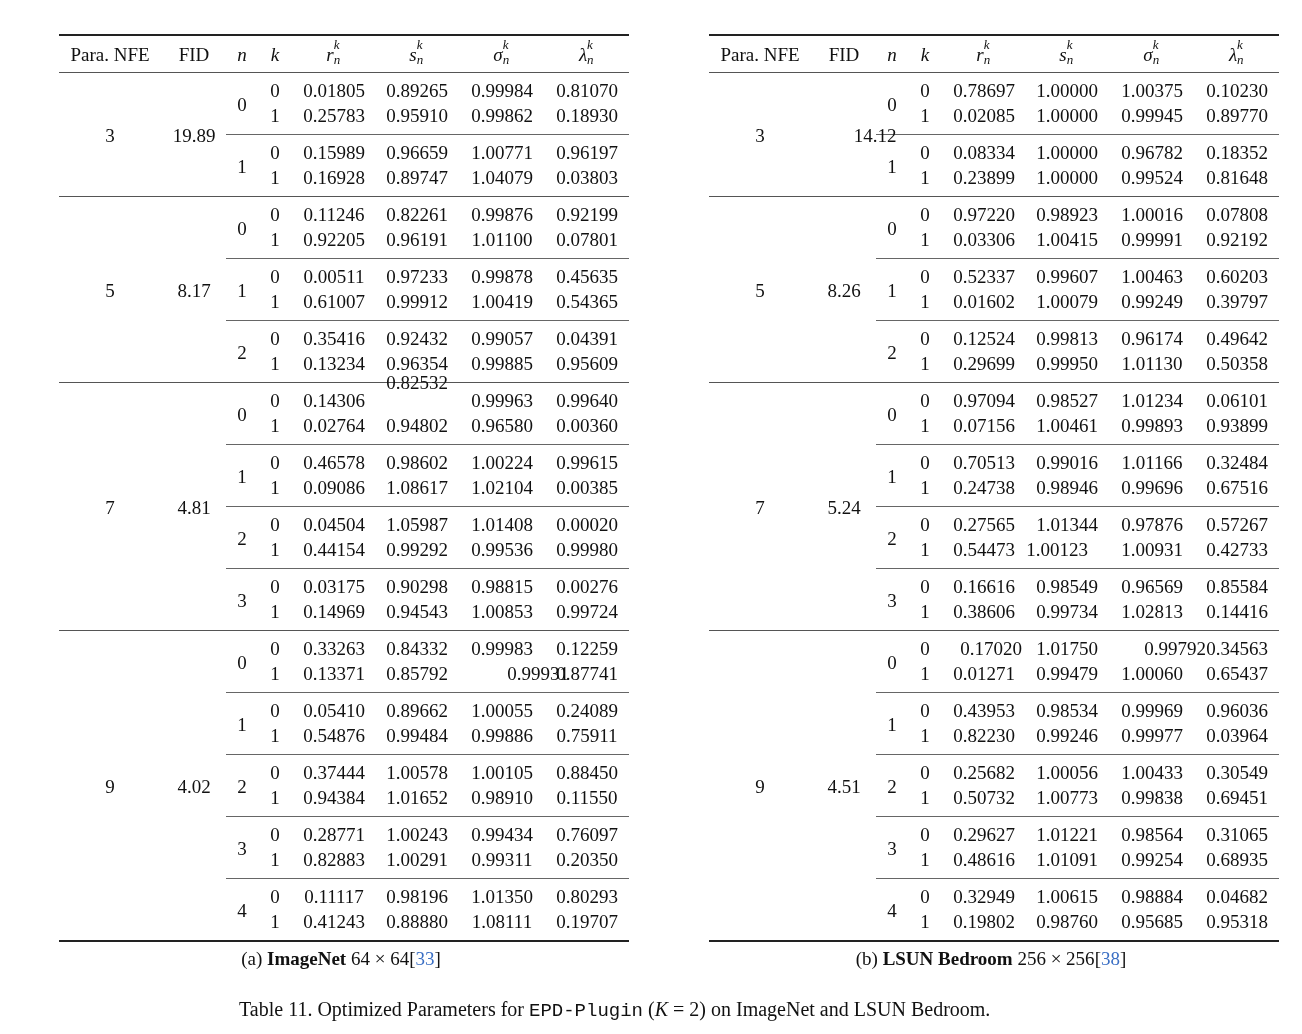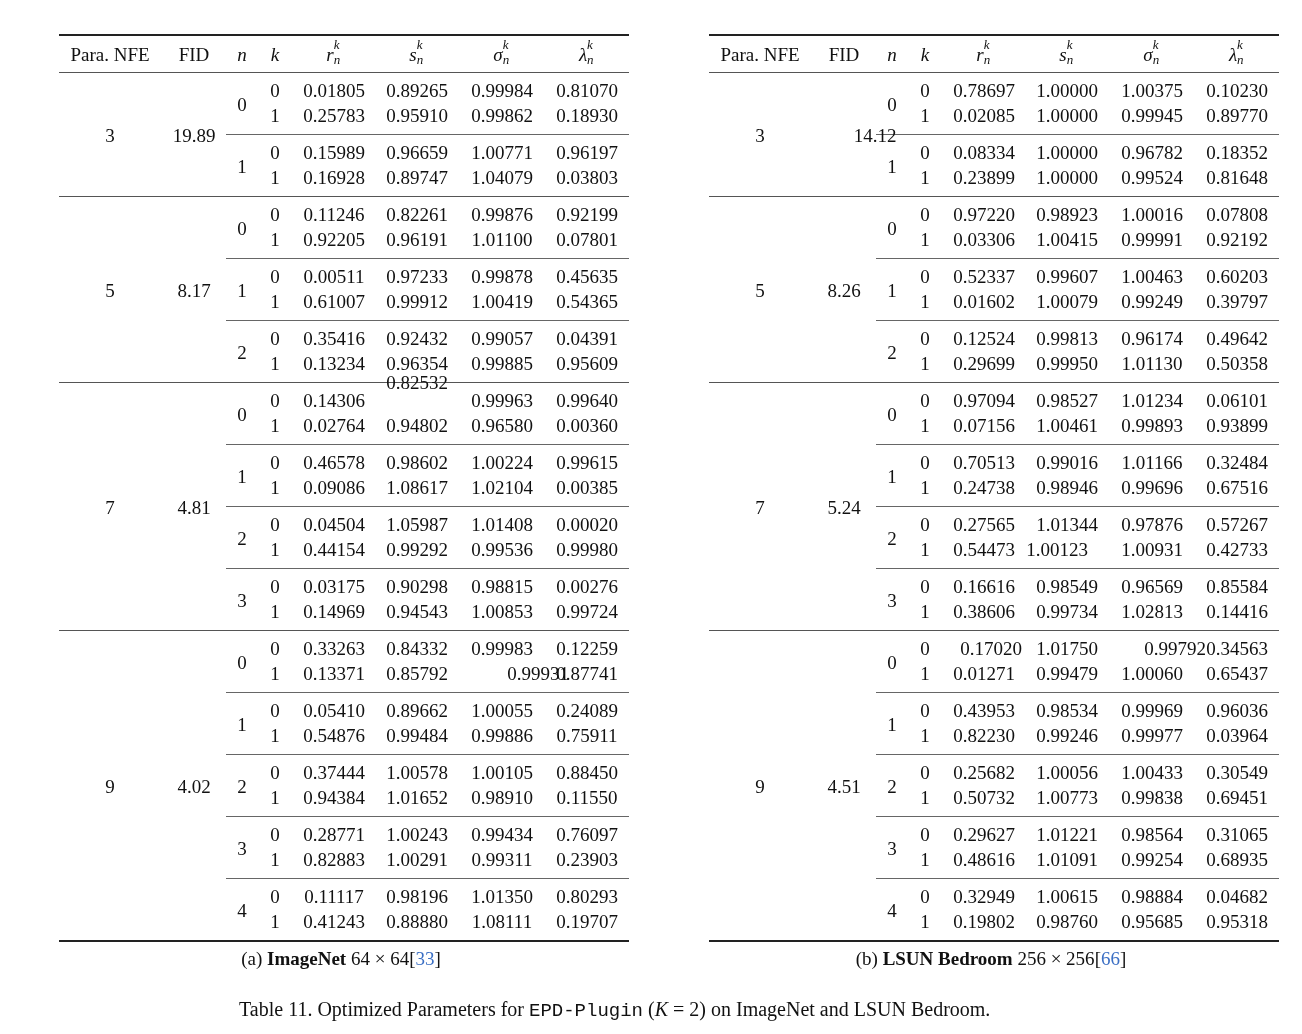--- a/index.html
+++ b/index.html
@@ -208,21 +208,21 @@
     <div class="rule cmid" style="top: 815.8px;"></div>
     <div class="cell" style="left: 216px; top: 824px;">0</div>
     <div class="cell" style="left: 275px; top: 824px;">0.28771</div>
     <div class="cell" style="left: 358px; top: 824px;">1.00243</div>
     <div class="cell" style="left: 443px; top: 824px;">0.99434</div>
     <div class="cell" style="left: 528px; top: 824px;">0.76097</div>
     <div class="cell" style="left: 216px; top: 848.8px;">1</div>
     <div class="cell" style="left: 275px; top: 848.8px;">0.82883</div>
     <div class="cell" style="left: 358px; top: 848.8px;">1.00291</div>
     <div class="cell" style="left: 443px; top: 848.8px;">0.99311</div>
-    <div class="cell" style="left: 528px; top: 848.8px;">0.23903</div>
+    <div class="cell" style="left: 528px; top: 848.8px;">0.20350</div>
     <div class="cell" style="left: 183px; top: 837.8px;">3</div>
     <div class="rule cmid" style="top: 877.8px;"></div>
     <div class="cell" style="left: 216px; top: 886px;">0</div>
     <div class="cell" style="left: 275px; top: 886px;">0.11117</div>
     <div class="cell" style="left: 358px; top: 886px;">0.98196</div>
     <div class="cell" style="left: 443px; top: 886px;">1.01350</div>
     <div class="cell" style="left: 528px; top: 886px;">0.80293</div>
     <div class="cell" style="left: 216px; top: 910.8px;">1</div>
     <div class="cell" style="left: 275px; top: 910.8px;">0.41243</div>
     <div class="cell" style="left: 358px; top: 910.8px;">0.88880</div>
@@ -423,16 +423,16 @@
   </div>
 
 <div class="caption-sub" style="left:341px;">
   <span>(a)</span>
   <b>ImageNet</b>
   <span>64 × 64</span><span>[</span><span class="cite">33</span><span>]</span>
 </div>
 <div class="caption-sub" style="left:991px;">
   <span>(b)</span>
   <b>LSUN Bedroom</b>
-  <span>256 × 256</span><span>[</span><span class="cite">66</span><span>]</span>
+  <span>256 × 256</span><span>[</span><span class="cite">38</span><span>]</span>
 </div>
 
 <div class="caption-main"><span>Table 11. Optimized Parameters for </span><span class="mono">EPD-Plugin</span><span> (</span><span class="math">K</span><span> = 2</span><span>)</span><span> on ImageNet and LSUN Bedroom.</span></div>
 
 </body></html>

